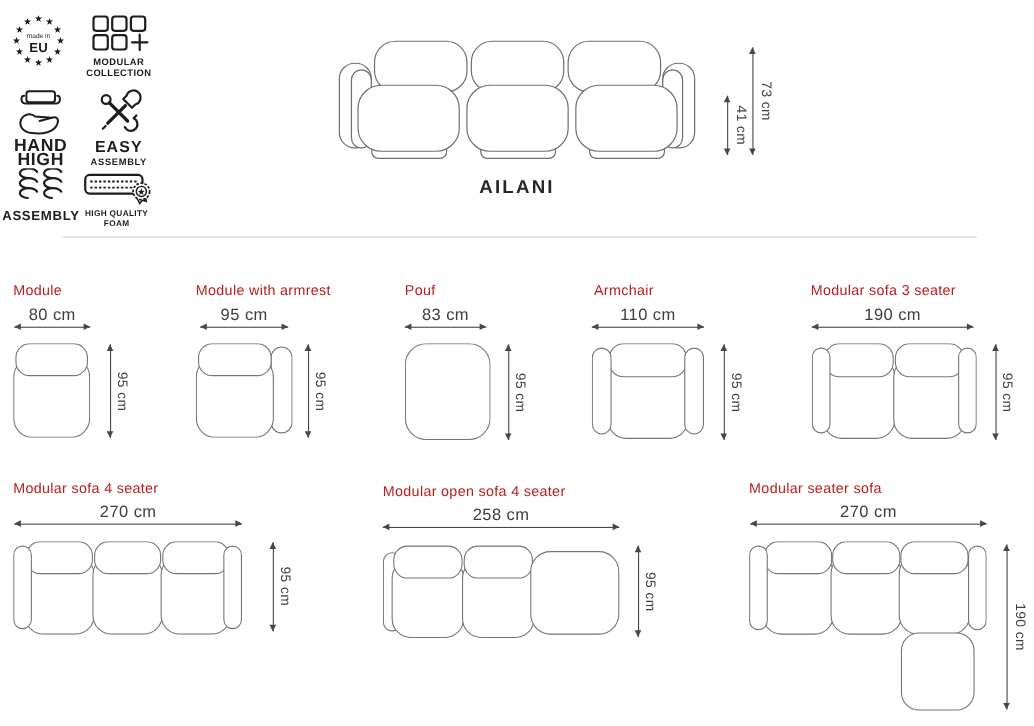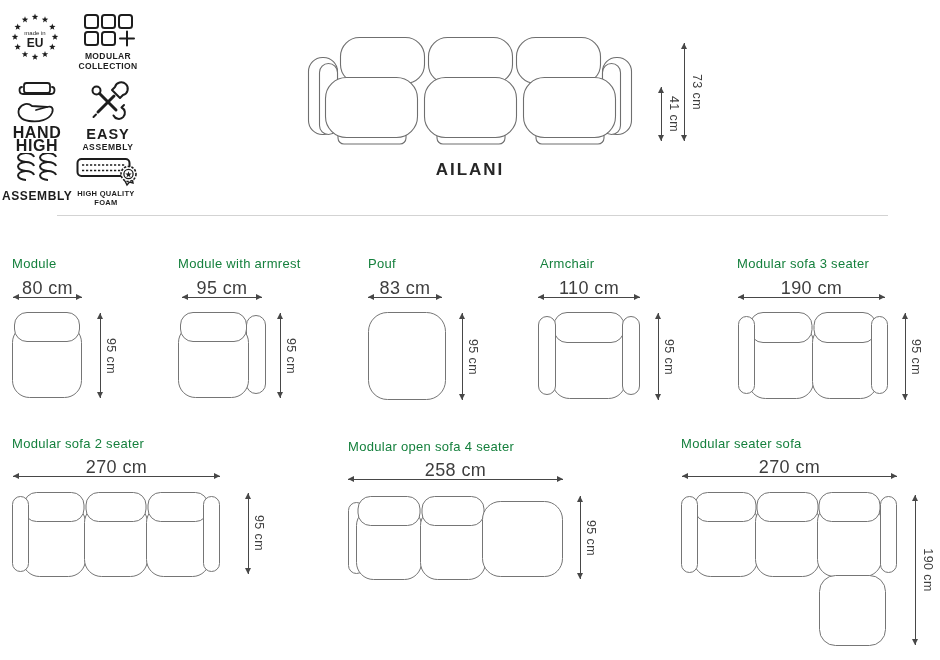--- a/index.html
+++ b/index.html
@@ -31,27 +31,27 @@
   .harrow::before { content:""; position:absolute; left:0; top:-3px; width:0; height:0;
     border:3.5px solid transparent; border-left:0; border-right:6px solid #474747; }
   .harrow::after  { content:""; position:absolute; right:0; top:-3px; width:0; height:0;
     border:3.5px solid transparent; border-right:0; border-left:6px solid #474747; }
   .varrow { position:absolute; width:1px; background:#474747; }
   .varrow::before { content:""; position:absolute; top:0; left:-3px; width:0; height:0;
     border:3.5px solid transparent; border-top:0; border-bottom:6px solid #474747; }
   .varrow::after  { content:""; position:absolute; bottom:0; left:-3px; width:0; height:0;
     border:3.5px solid transparent; border-bottom:0; border-top:6px solid #474747; }
 
-  .dimtext { position:absolute; text-align:center; font-size:18px; color:#3e3e3e; letter-spacing:.4px; }
+  .dimtext { position:absolute; text-align:center; font-size:15px; color:#3e3e3e; letter-spacing:.4px; }
   .vlabel  { position:absolute; width:56px; height:14px; text-align:center; font-size:12.5px;
     color:#3e3e3e; letter-spacing:.4px; transform:rotate(90deg); white-space:nowrap; }
 
   
   .product { position:absolute; }
-  .ptitle  { position:absolute; top:0; left:0; font-size:13px; color:#15803d; letter-spacing:.3px; white-space:nowrap; }
+  .ptitle  { position:absolute; top:0; left:0; font-size:13px; color:#b91c1c; letter-spacing:.3px; white-space:nowrap; }
   .drawing { position:absolute; }
 
   
   .logo { position:absolute; left:12px; top:614px; font-size:28px; font-weight:bold;
     letter-spacing:.5px; color:#161616; }
   .logo .accent { color:#9b9b9b; }
 
   svg { display:block; }
 </style>
 </head>
@@ -240,21 +240,21 @@
         <rect x="76" y="0.5" width="62" height="30" rx="13"></rect>
         <rect x="0.5" y="4.5" width="16" height="77" rx="8"></rect>
         <rect x="133.5" y="4.5" width="16" height="77" rx="8"></rect>
       </g>
     </svg>
     <div class="varrow" style="left:168px;top:57px;height:87px"></div>
     <div class="vlabel" style="left:151px;top:94px">95 cm</div>
   </div>
 
   <div class="product" style="left:12px;top:436px;width:290px;height:200px">
-    <div class="ptitle">Modular sofa 2 seater</div>
+    <div class="ptitle">Modular sofa 4 seater</div>
     <div class="dimtext" style="left:1px;top:21px;width:207px">270 cm</div>
     <div class="harrow" style="left:1px;top:40px;width:207px"></div>
     <svg class="drawing" style="left:0;top:56px" width="208" height="85" viewBox="0 0 208 85">
       <g fill="#fff" stroke="#757575">
         <rect x="10.5" y="13.5" width="63" height="71" rx="17"></rect>
         <rect x="12" y="0.5" width="60" height="29" rx="12.5"></rect>
         <rect x="72.5" y="13.5" width="63" height="71" rx="17"></rect>
         <rect x="74" y="0.5" width="60" height="29" rx="12.5"></rect>
         <rect x="134.5" y="13.5" width="63" height="71" rx="17"></rect>
         <rect x="136" y="0.5" width="60" height="29" rx="12.5"></rect>

